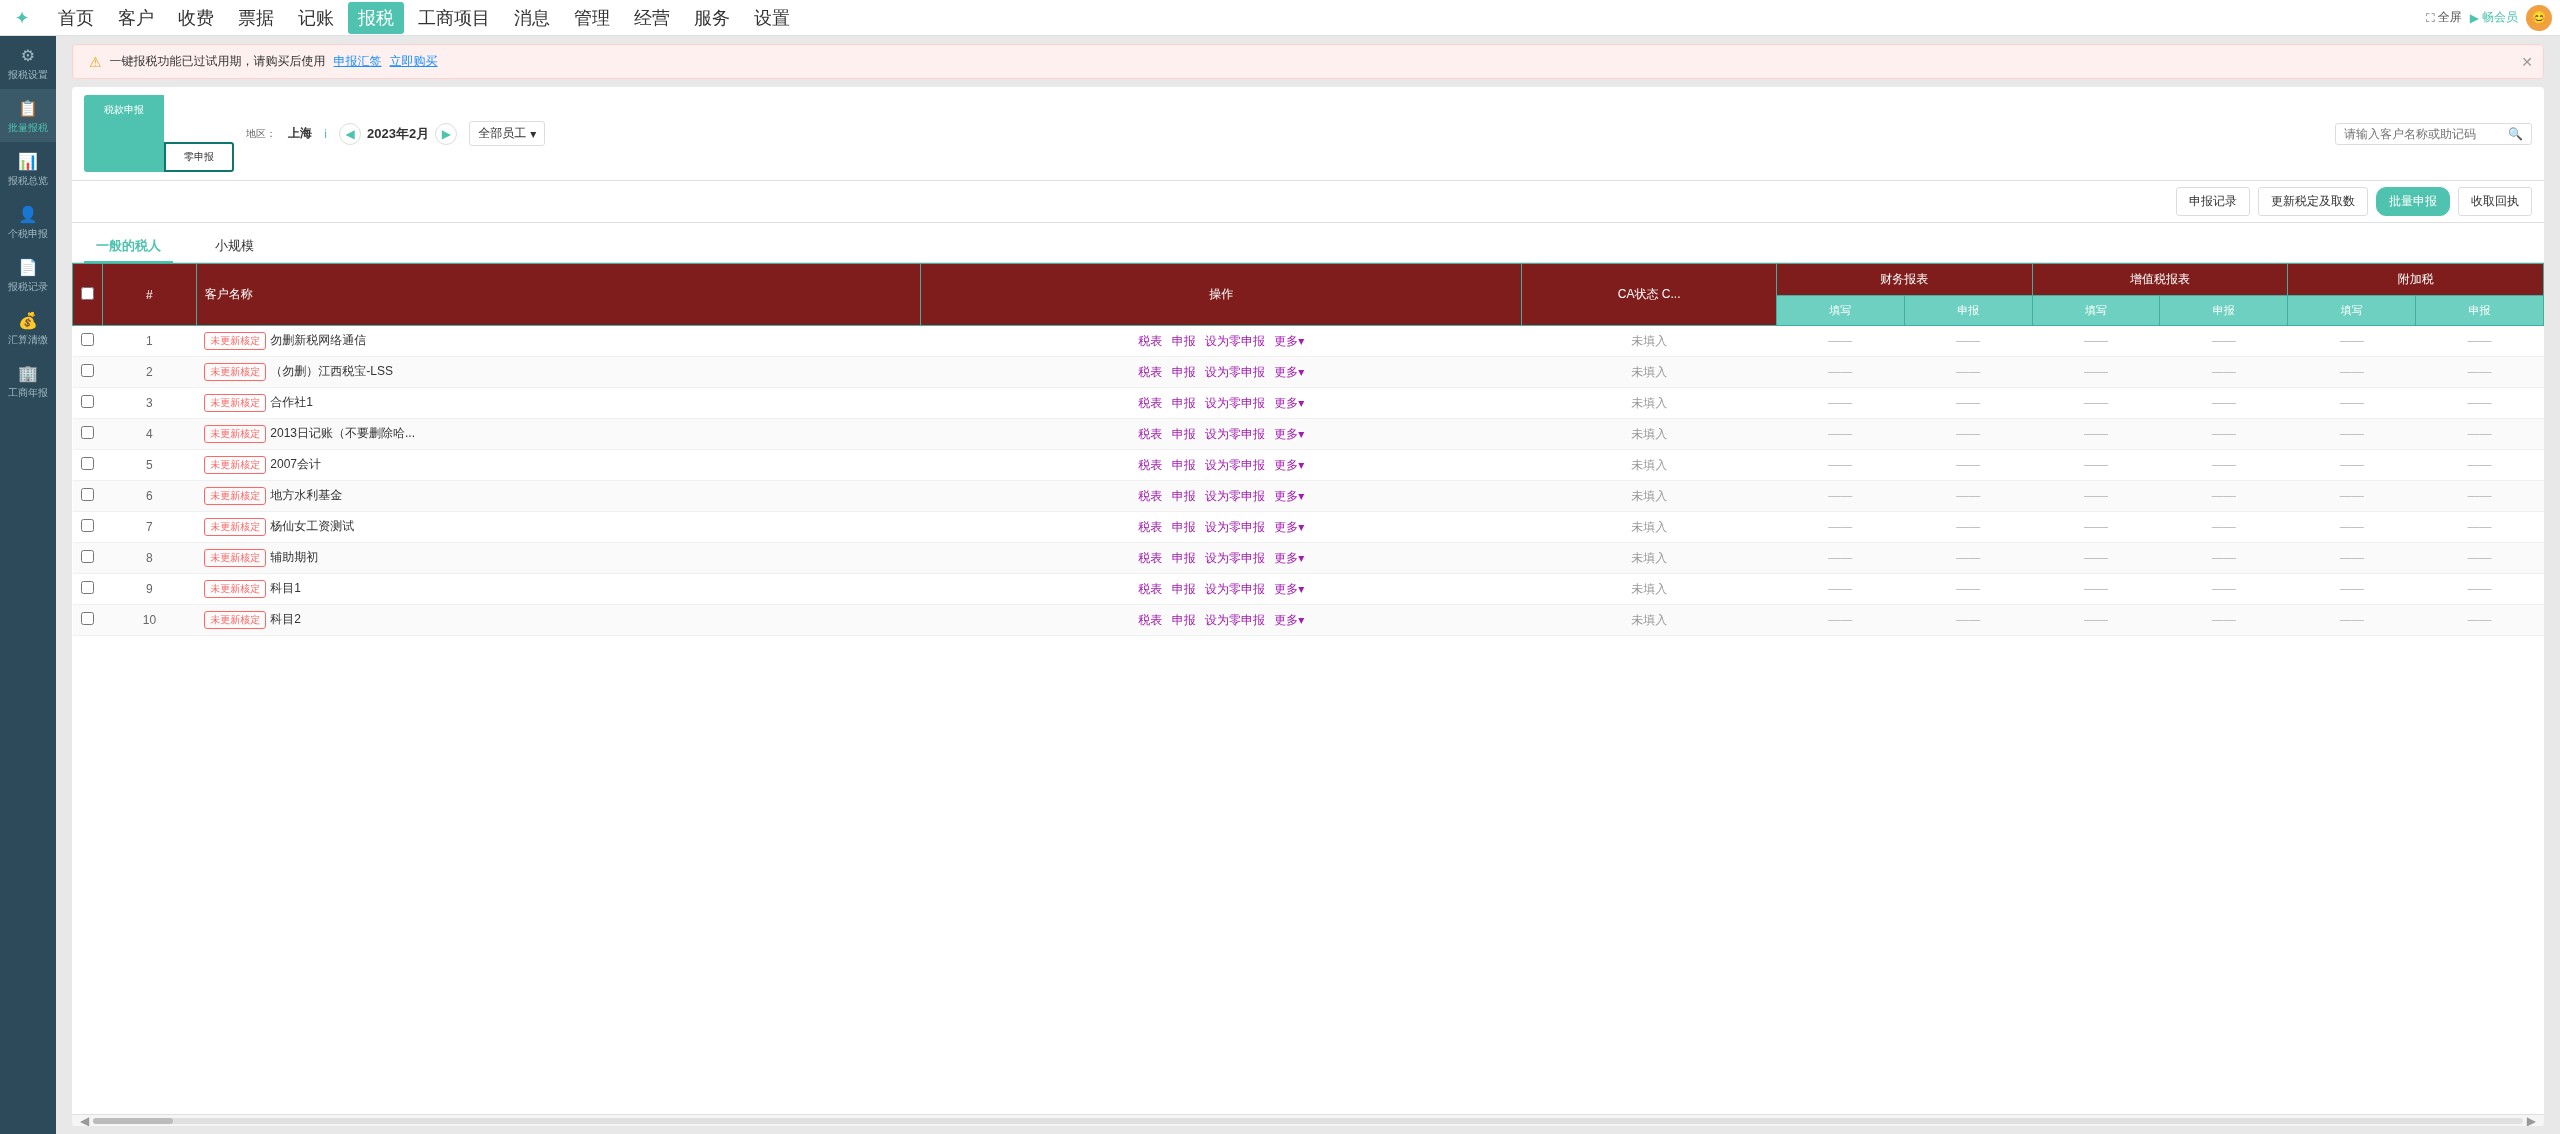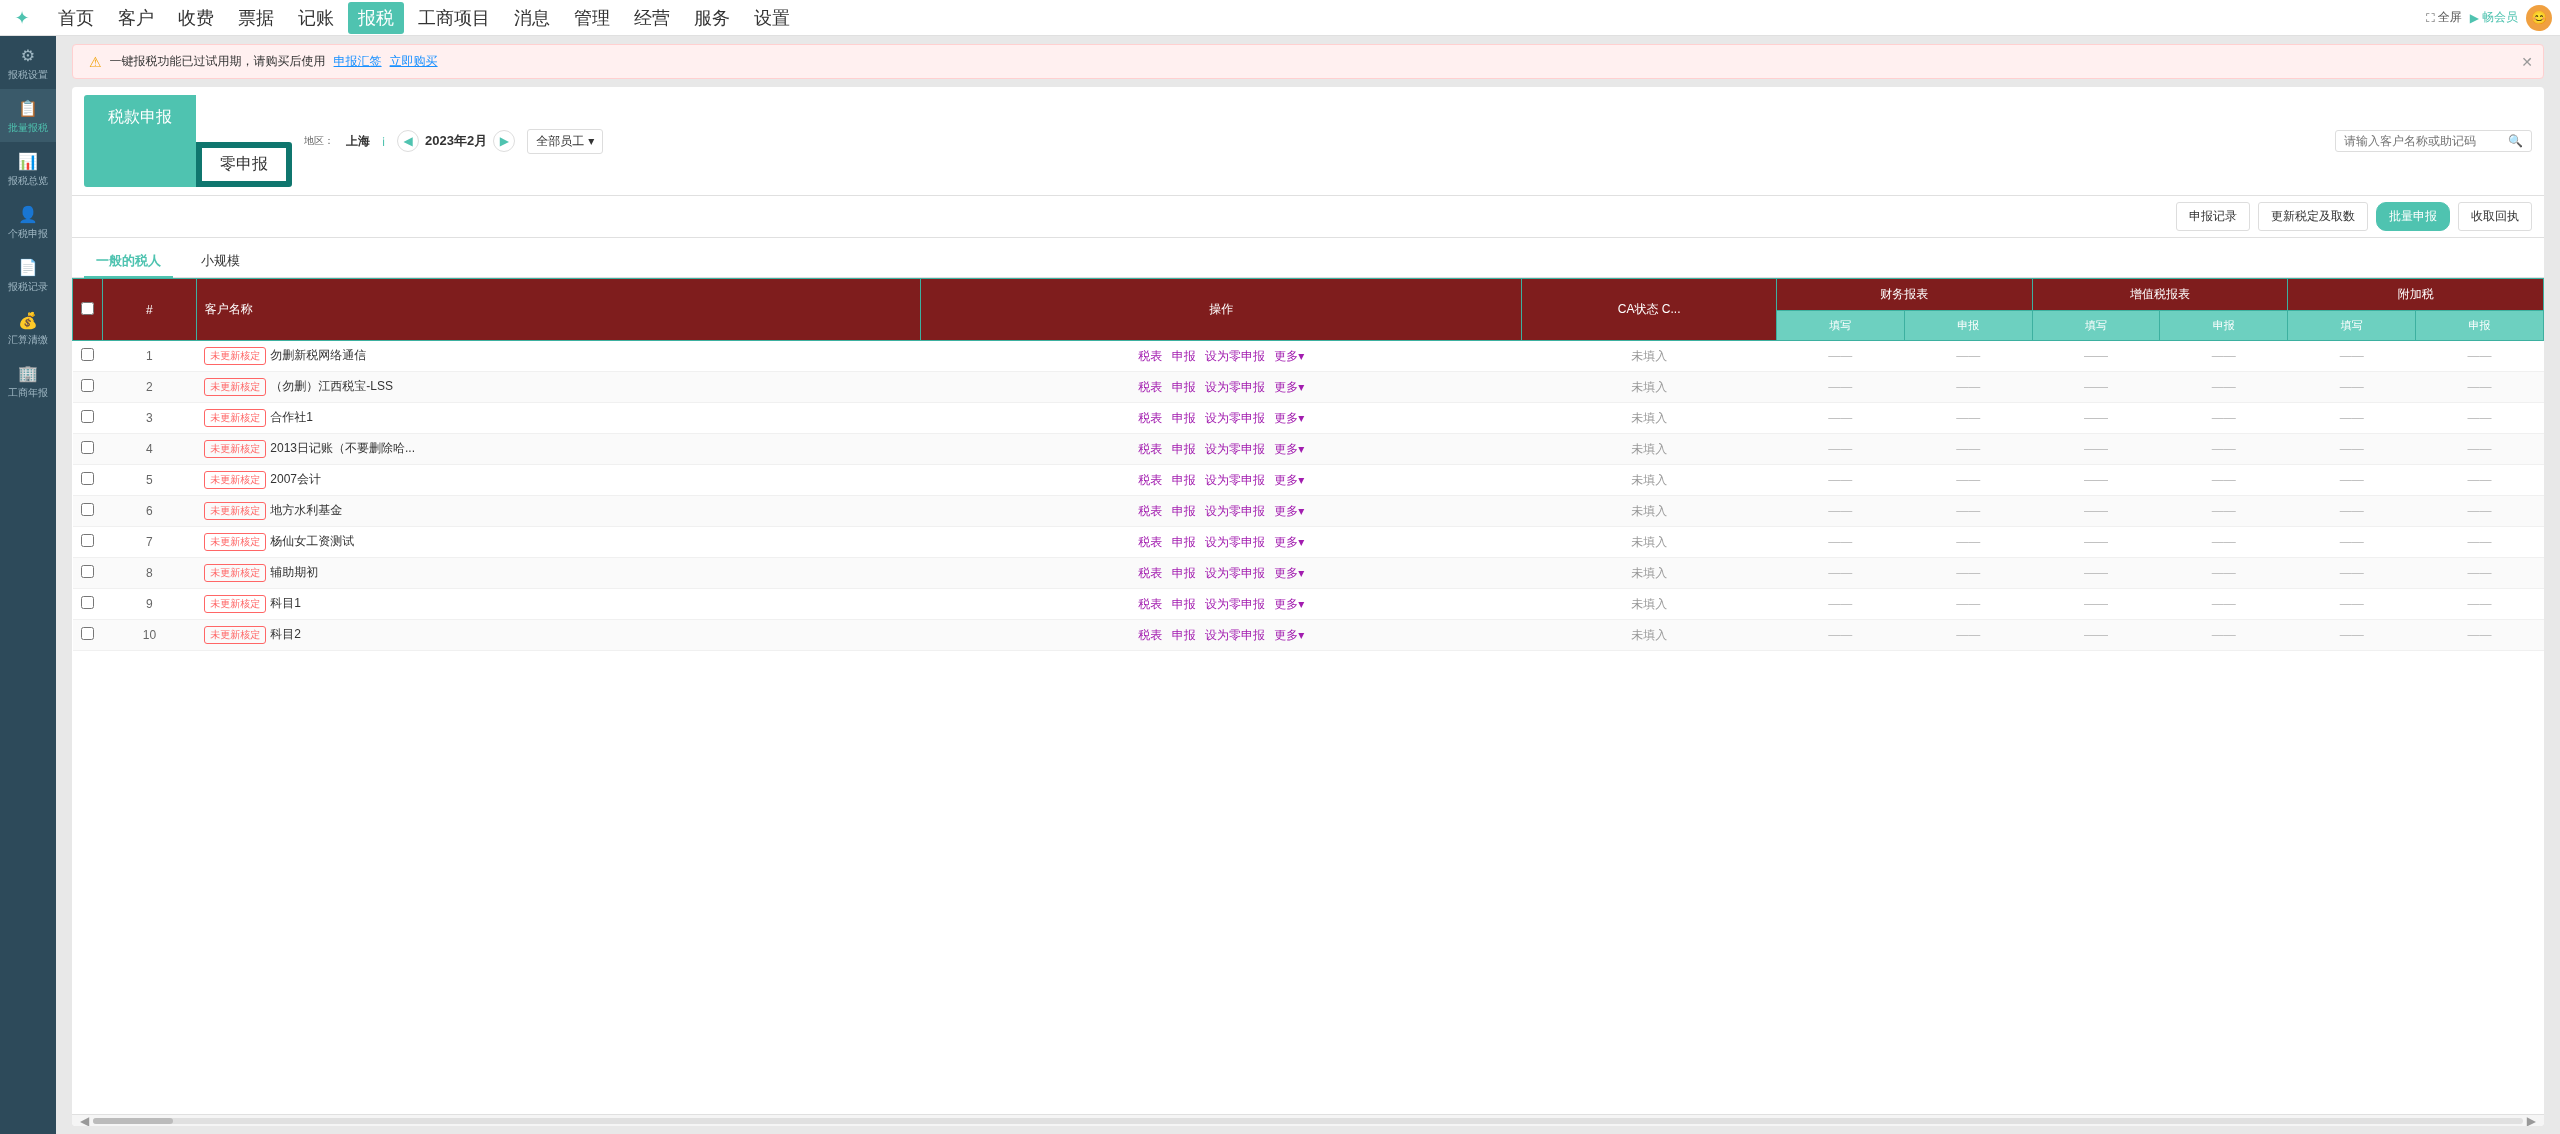--- a/index.html
+++ b/index.html
@@ -124,24 +124,24 @@
       margin: 8px 16px;
       background: #fff;
       border-radius: 4px;
       flex: 1;
       display: flex;
       flex-direction: column;
       overflow: hidden;
     }
     .tab-btn {
       padding: 6px 18px;
-      border: 6px solid #0f766e;
+      border: 2px solid #0f766e;
       background: #fff;
       cursor: pointer;
-      font-size: 16px;
+      font-size: 10px;
       color: #333;
     }
     .tab-btn.active {
       background: #4fc3b0;
       color: #fff;
       border-color: #4fc3b0;
     }
     .tab-btn:first-child { border-radius: 3px 0 0 3px; }
     .tab-btn:last-child { border-radius: 0 3px 3px 0; margin-top: 47px; }
     .region-label { font-size: 10px; color: #666; }
@@ -216,21 +216,21 @@
       color: #fff;
       border-color: #4fc3b0;
       border-radius: 10px;
     }
 
     
     .type-tabs {
       display: flex;
       align-items: center;
       padding: 8px 28px 0 12px;
-      gap: 16px;
+      gap: 30px;
       border-bottom: 1px solid #e0e0e0;
     }
     .type-tab {
       padding: 6px 12px;
       cursor: pointer;
       font-size: 13px;
       color: #333;
       border-bottom: 2px solid transparent;
       margin-bottom: -1px;
     }

